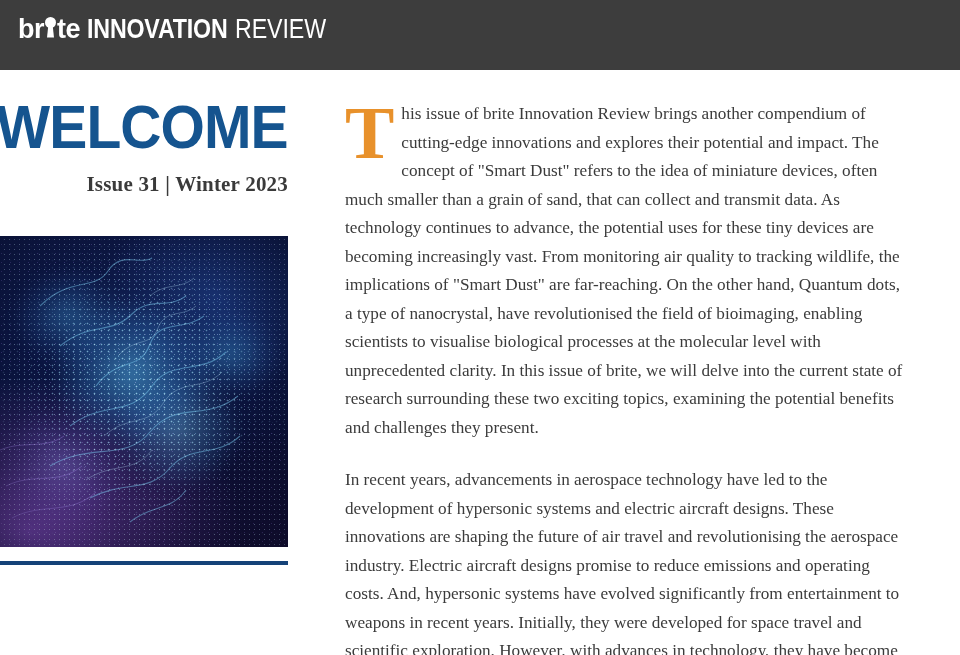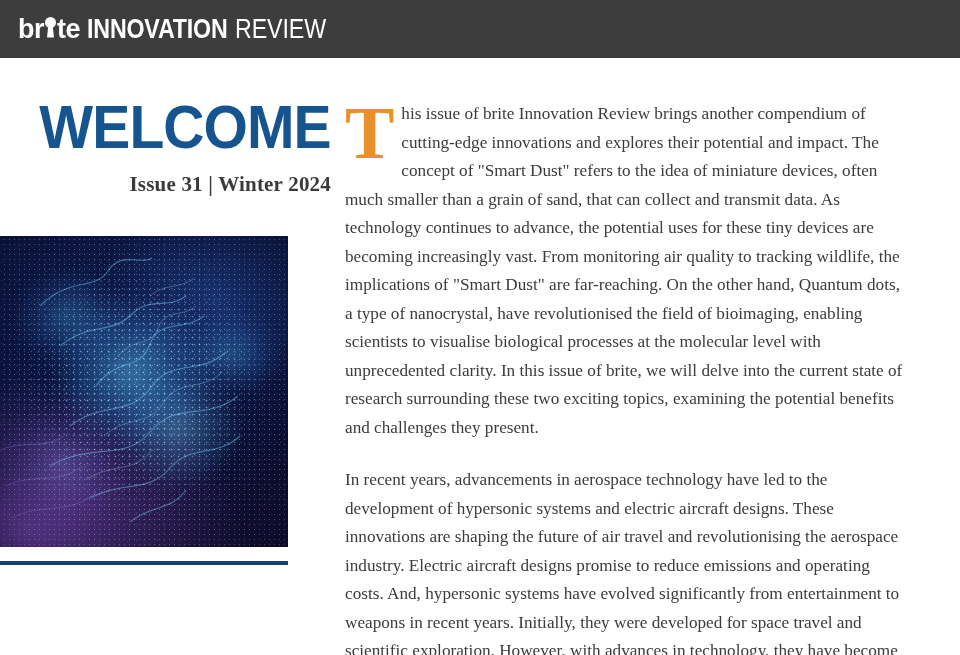--- a/index.html
+++ b/index.html
@@ -14,21 +14,21 @@
     font-family: "Liberation Serif", serif;
     position: relative;
   }
 
   
   .masthead {
     position: absolute;
     left: 0;
     top: 0;
     width: 960px;
-    height: 58px;
+    height: 70px;
     background: #3d3d3d;
   }
   .logo {
     position: absolute;
     left: 18px;
     top: 13px;
     height: 32px;
     display: flex;
     align-items: center;
     white-space: nowrap;
@@ -91,21 +91,20 @@
     margin-left: -16px;
   }
 
   
   .left-col {
     position: absolute;
     left: 0;
     top: 58px;
     width: 300px;
     height: 597px;
-    padding-left: 43px;
   }
   .welcome-title {
     position: absolute;
     right: 12px;
     top: 38px;
     font-family: "Liberation Sans Narrow", "Liberation Sans", sans-serif;
     font-weight: bold;
     font-size: 62px;
     line-height: 62px;
     color: #15548f;
@@ -236,21 +235,21 @@
       </span>
     <span class="logo-innovation">INNOVATION</span>
     <span class="logo-review">REVIEW</span>
   </div>
 </div>
 
 <div class="left-col">
 
   <div class="welcome-title">WELCOME</div>
 
-  <div class="issue-line">Issue 31 | Winter 2024</div>
+  <div class="issue-line">Issue 31 | Winter 2023</div>
 
   <div class="hero-image">
     <div class="layer hero-bg"></div>
     <div class="layer hero-glow"></div>
     <svg class="layer hero-wisps" viewBox="0 0 288 311" preserveAspectRatio="none">
       <g fill="none" stroke="#7fd4f7" stroke-opacity="0.55" stroke-width="1.1">
         <path d="M40,70 C70,40 95,55 108,35 C122,14 140,30 152,22"></path>
         <path d="M60,110 C90,85 110,100 132,78 C150,60 168,74 186,60"></path>
         <path d="M96,150 C118,120 140,136 150,108 C160,82 184,96 204,80"></path>
         <path d="M70,190 C104,164 130,182 152,150 C172,122 200,140 226,116"></path>

